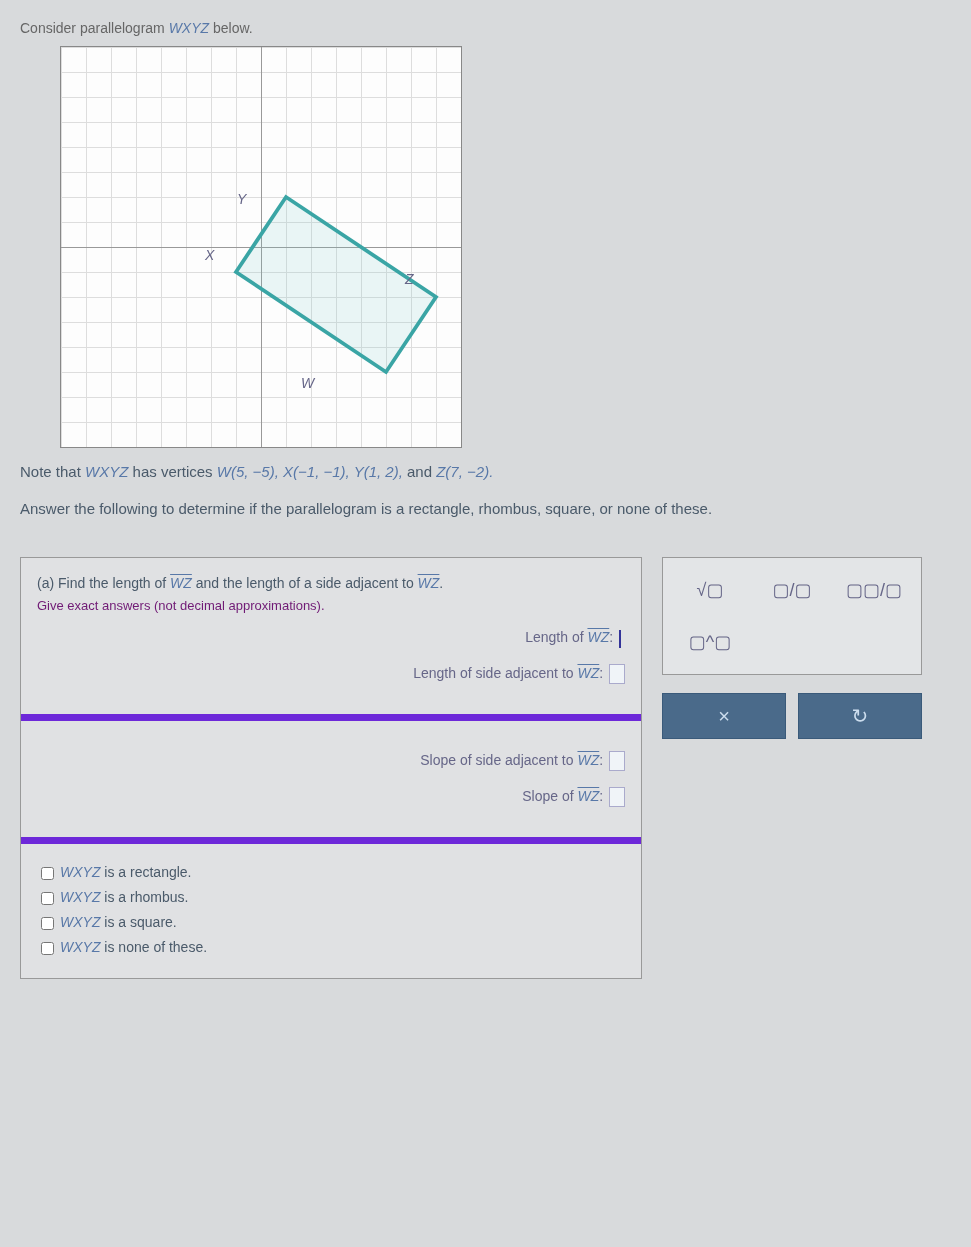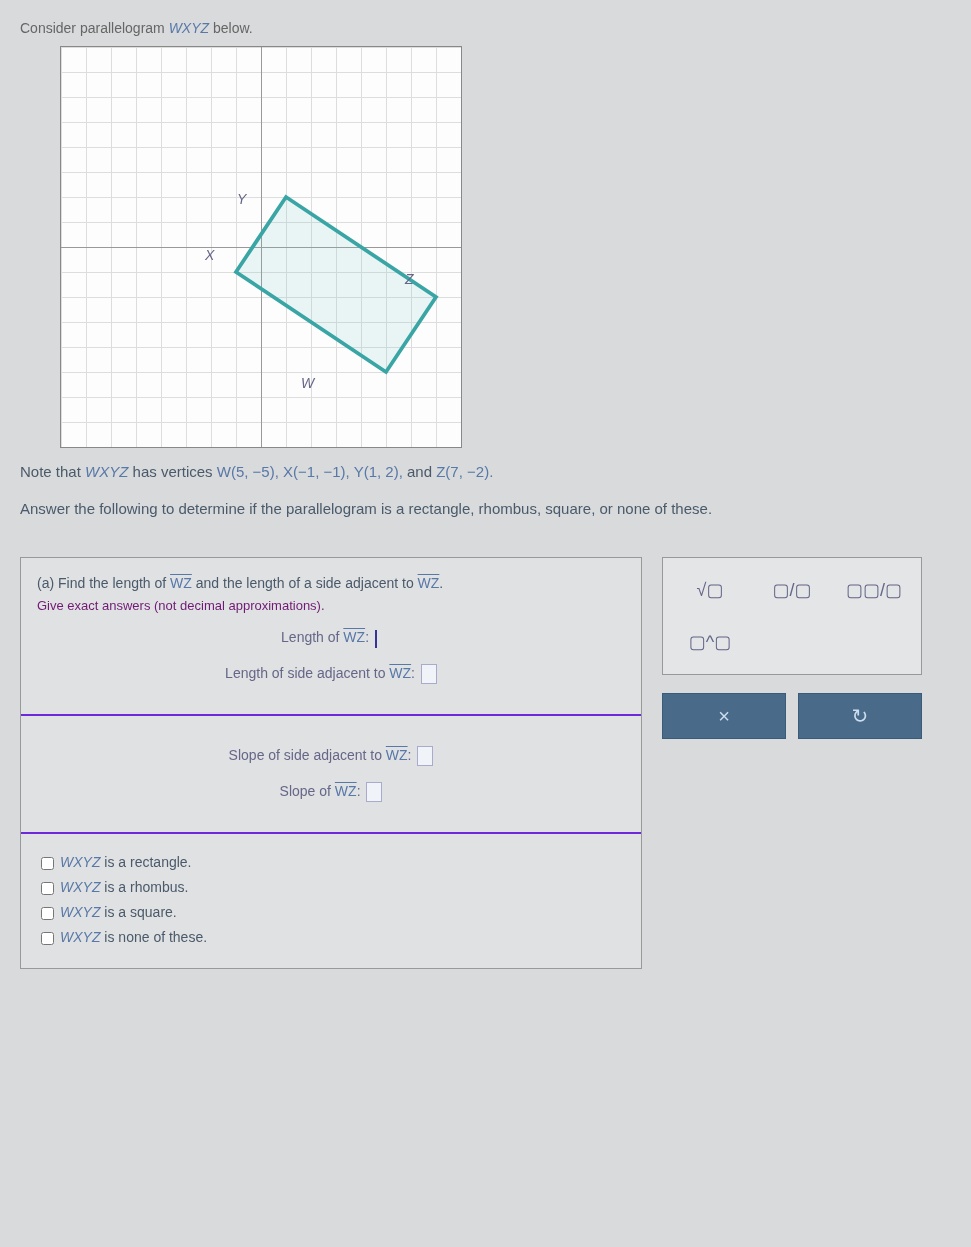--- a/index.html
+++ b/index.html
@@ -5,29 +5,29 @@
 body{margin:0;padding:20px;background:#d8dadc;font-family:Arial,sans-serif;color:#555}
 .intro{font-size:14px;color:#666;margin-bottom:10px}
 .intro i,.note i,.subnote i{font-style:italic}
 .graph-box{border:1px solid #888;width:400px;height:400px;background:#fdfdfd;position:relative;margin:8px 0 15px 40px}
 .grid{position:absolute;inset:0;background-image:linear-gradient(to right,#ddd 1px,transparent 1px),linear-gradient(to bottom,#ddd 1px,transparent 1px);background-size:25px 25px}
 .axis-x,.axis-y{position:absolute;background:#999}
 .axis-x{left:0;right:0;height:1px;top:50%}
 .axis-y{top:0;bottom:0;width:1px;left:50%}
 .note{font-size:15px;color:#4a5a6a;margin-top:10px}
 .subnote{font-size:15px;color:#4a5a6a;margin-top:20px}
-.math{color:#5878a8}
+.math{font-style:italic;color:#5878a8}
 .bar{text-decoration:overline}
 .work-area{display:flex;gap:20px;margin-top:40px;align-items:flex-start}
 .qbox{border:1px solid #999;background:#e0e1e3;width:620px}
-.section{border-bottom:2px solid #6d28d9;padding:14px 16px}
+.section{border-bottom:7px solid #6d28d9;padding:14px 16px}
 .section:last-child{border-bottom:none}
 .section-label{color:#4a5a6a;font-size:14px;line-height:1.6}
 .hint{color:#701a75;font-size:13px;margin-top:4px}
-.row-field{text-align:center;margin:16px 0;font-size:14px;color:#668}
+.row-field{text-align:right;margin:16px 0;font-size:14px;color:#668}
 .input-slot{display:inline-block;width:14px;height:18px;border:1px solid #aac;background:#f0f4f8;vertical-align:middle;margin-left:2px}
 .cursor-slot{display:inline-block;width:4px;height:18px;border-left:2px solid #339;vertical-align:middle;margin-left:2px}
 .tools{width:260px}
 .tool-panel{border:1px solid #999;background:#e3e5e7;padding:12px;display:grid;grid-template-columns:repeat(3,1fr);gap:12px;margin-bottom:18px}
 .tool-btn{height:40px;display:flex;align-items:center;justify-content:center;font-size:18px;color:#668;cursor:pointer}
 .action-row{display:flex;gap:12px}
 .action-btn{flex:1;height:44px;background:#4a6a8a;color:#cde;display:flex;align-items:center;justify-content:center;font-size:20px;cursor:pointer;border:1px solid #3a5a7a}
 .checkrow{margin:6px 0;font-size:14px;color:#4a5a6a}
 .checkrow input{margin-right:6px;vertical-align:middle}
 .pt-label{position:absolute;font-style:italic;color:#668;font-size:14px}

